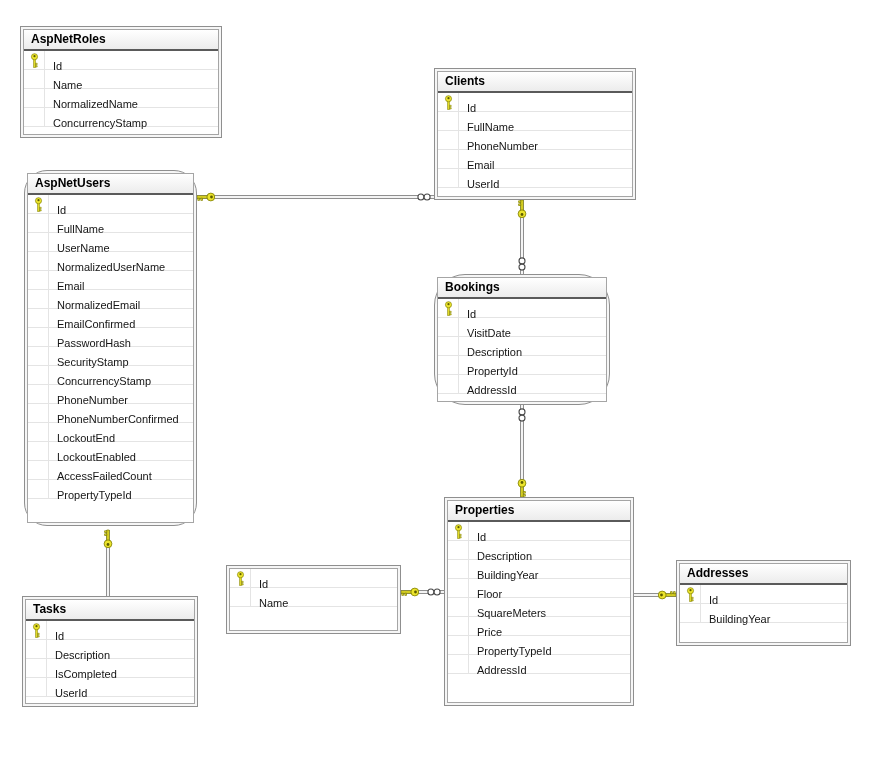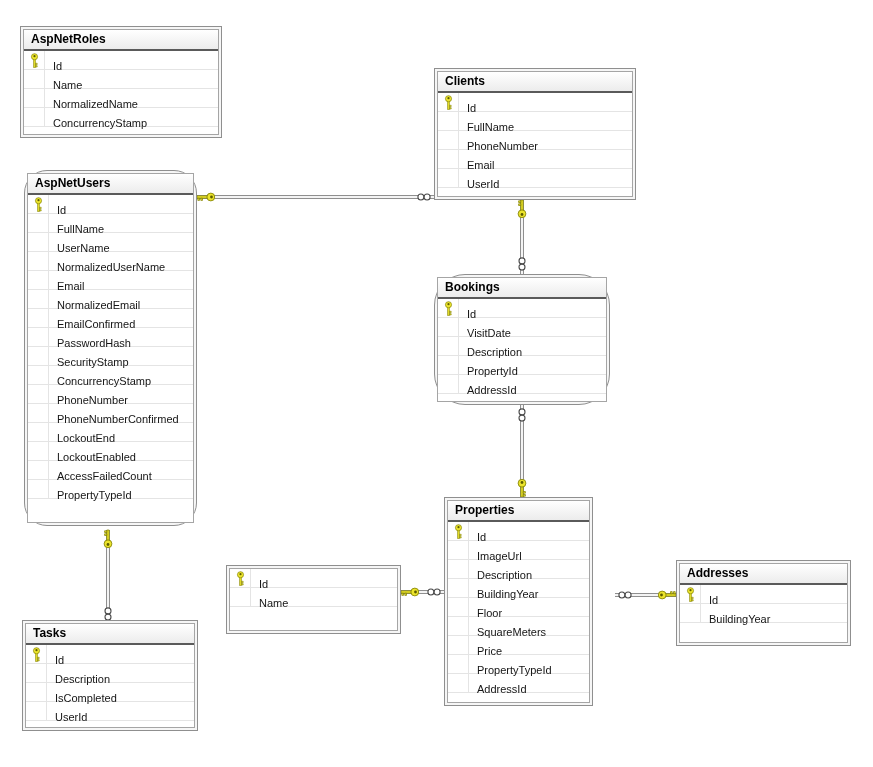--- a/index.html
+++ b/index.html
@@ -361,46 +361,38 @@
     <span class="cell-icon">
       <svg width="9" height="15" viewBox="-5 -9.5 10 19" style="visibility: hidden;">
                   <use href="#key-glyph" transform="rotate(180)"></use>
                 </svg>
     </span>
     <span class="cell-name">AddressId</span>
   </div>
           </div>
     </div>
   </div>
-      <div class="table" style="left: 444px; top: 497px; width: 149px; height: 209px;">
+      <div class="table" style="left: 444px; top: 497px; width: 190px; height: 209px;">
     <div class="tbl-inner">
       <div class="tbl-header">Properties</div>
       <div class="tbl-body">
             <div class="row">
     <span class="cell-icon">
       <svg width="9" height="15" viewBox="-5 -9.5 10 19">
                   <use href="#key-glyph" transform="rotate(180)"></use>
                 </svg>
     </span>
     <span class="cell-name">Id</span>
   </div>
             <div class="row">
     <span class="cell-icon">
       <svg width="9" height="15" viewBox="-5 -9.5 10 19" style="visibility: hidden;">
                   <use href="#key-glyph" transform="rotate(180)"></use>
                 </svg>
     </span>
-    <span class="cell-name">ImageUrl</span>
-  </div>
-            <div class="row">
-    <span class="cell-icon">
-      <svg width="9" height="15" viewBox="-5 -9.5 10 19" style="visibility: hidden;">
-                  <use href="#key-glyph" transform="rotate(180)"></use>
-                </svg>
-    </span>
     <span class="cell-name">Description</span>
   </div>
             <div class="row">
     <span class="cell-icon">
       <svg width="9" height="15" viewBox="-5 -9.5 10 19" style="visibility: hidden;">
                   <use href="#key-glyph" transform="rotate(180)"></use>
                 </svg>
     </span>
     <span class="cell-name">BuildingYear</span>
   </div>
@@ -485,21 +477,21 @@
     <span class="cell-icon">
       <svg width="9" height="15" viewBox="-5 -9.5 10 19" style="visibility: hidden;">
                   <use href="#key-glyph" transform="rotate(180)"></use>
                 </svg>
     </span>
     <span class="cell-name">BuildingYear</span>
   </div>
           </div>
     </div>
   </div>
-      <div class="table" style="left: 22px; top: 620px; width: 176px; height: 111px;">
+      <div class="table" style="left: 22px; top: 596px; width: 176px; height: 111px;">
     <div class="tbl-inner">
       <div class="tbl-header">Tasks</div>
       <div class="tbl-body">
             <div class="row">
     <span class="cell-icon">
       <svg width="9" height="15" viewBox="-5 -9.5 10 19">
                   <use href="#key-glyph" transform="rotate(180)"></use>
                 </svg>
     </span>
     <span class="cell-name">Id</span>

